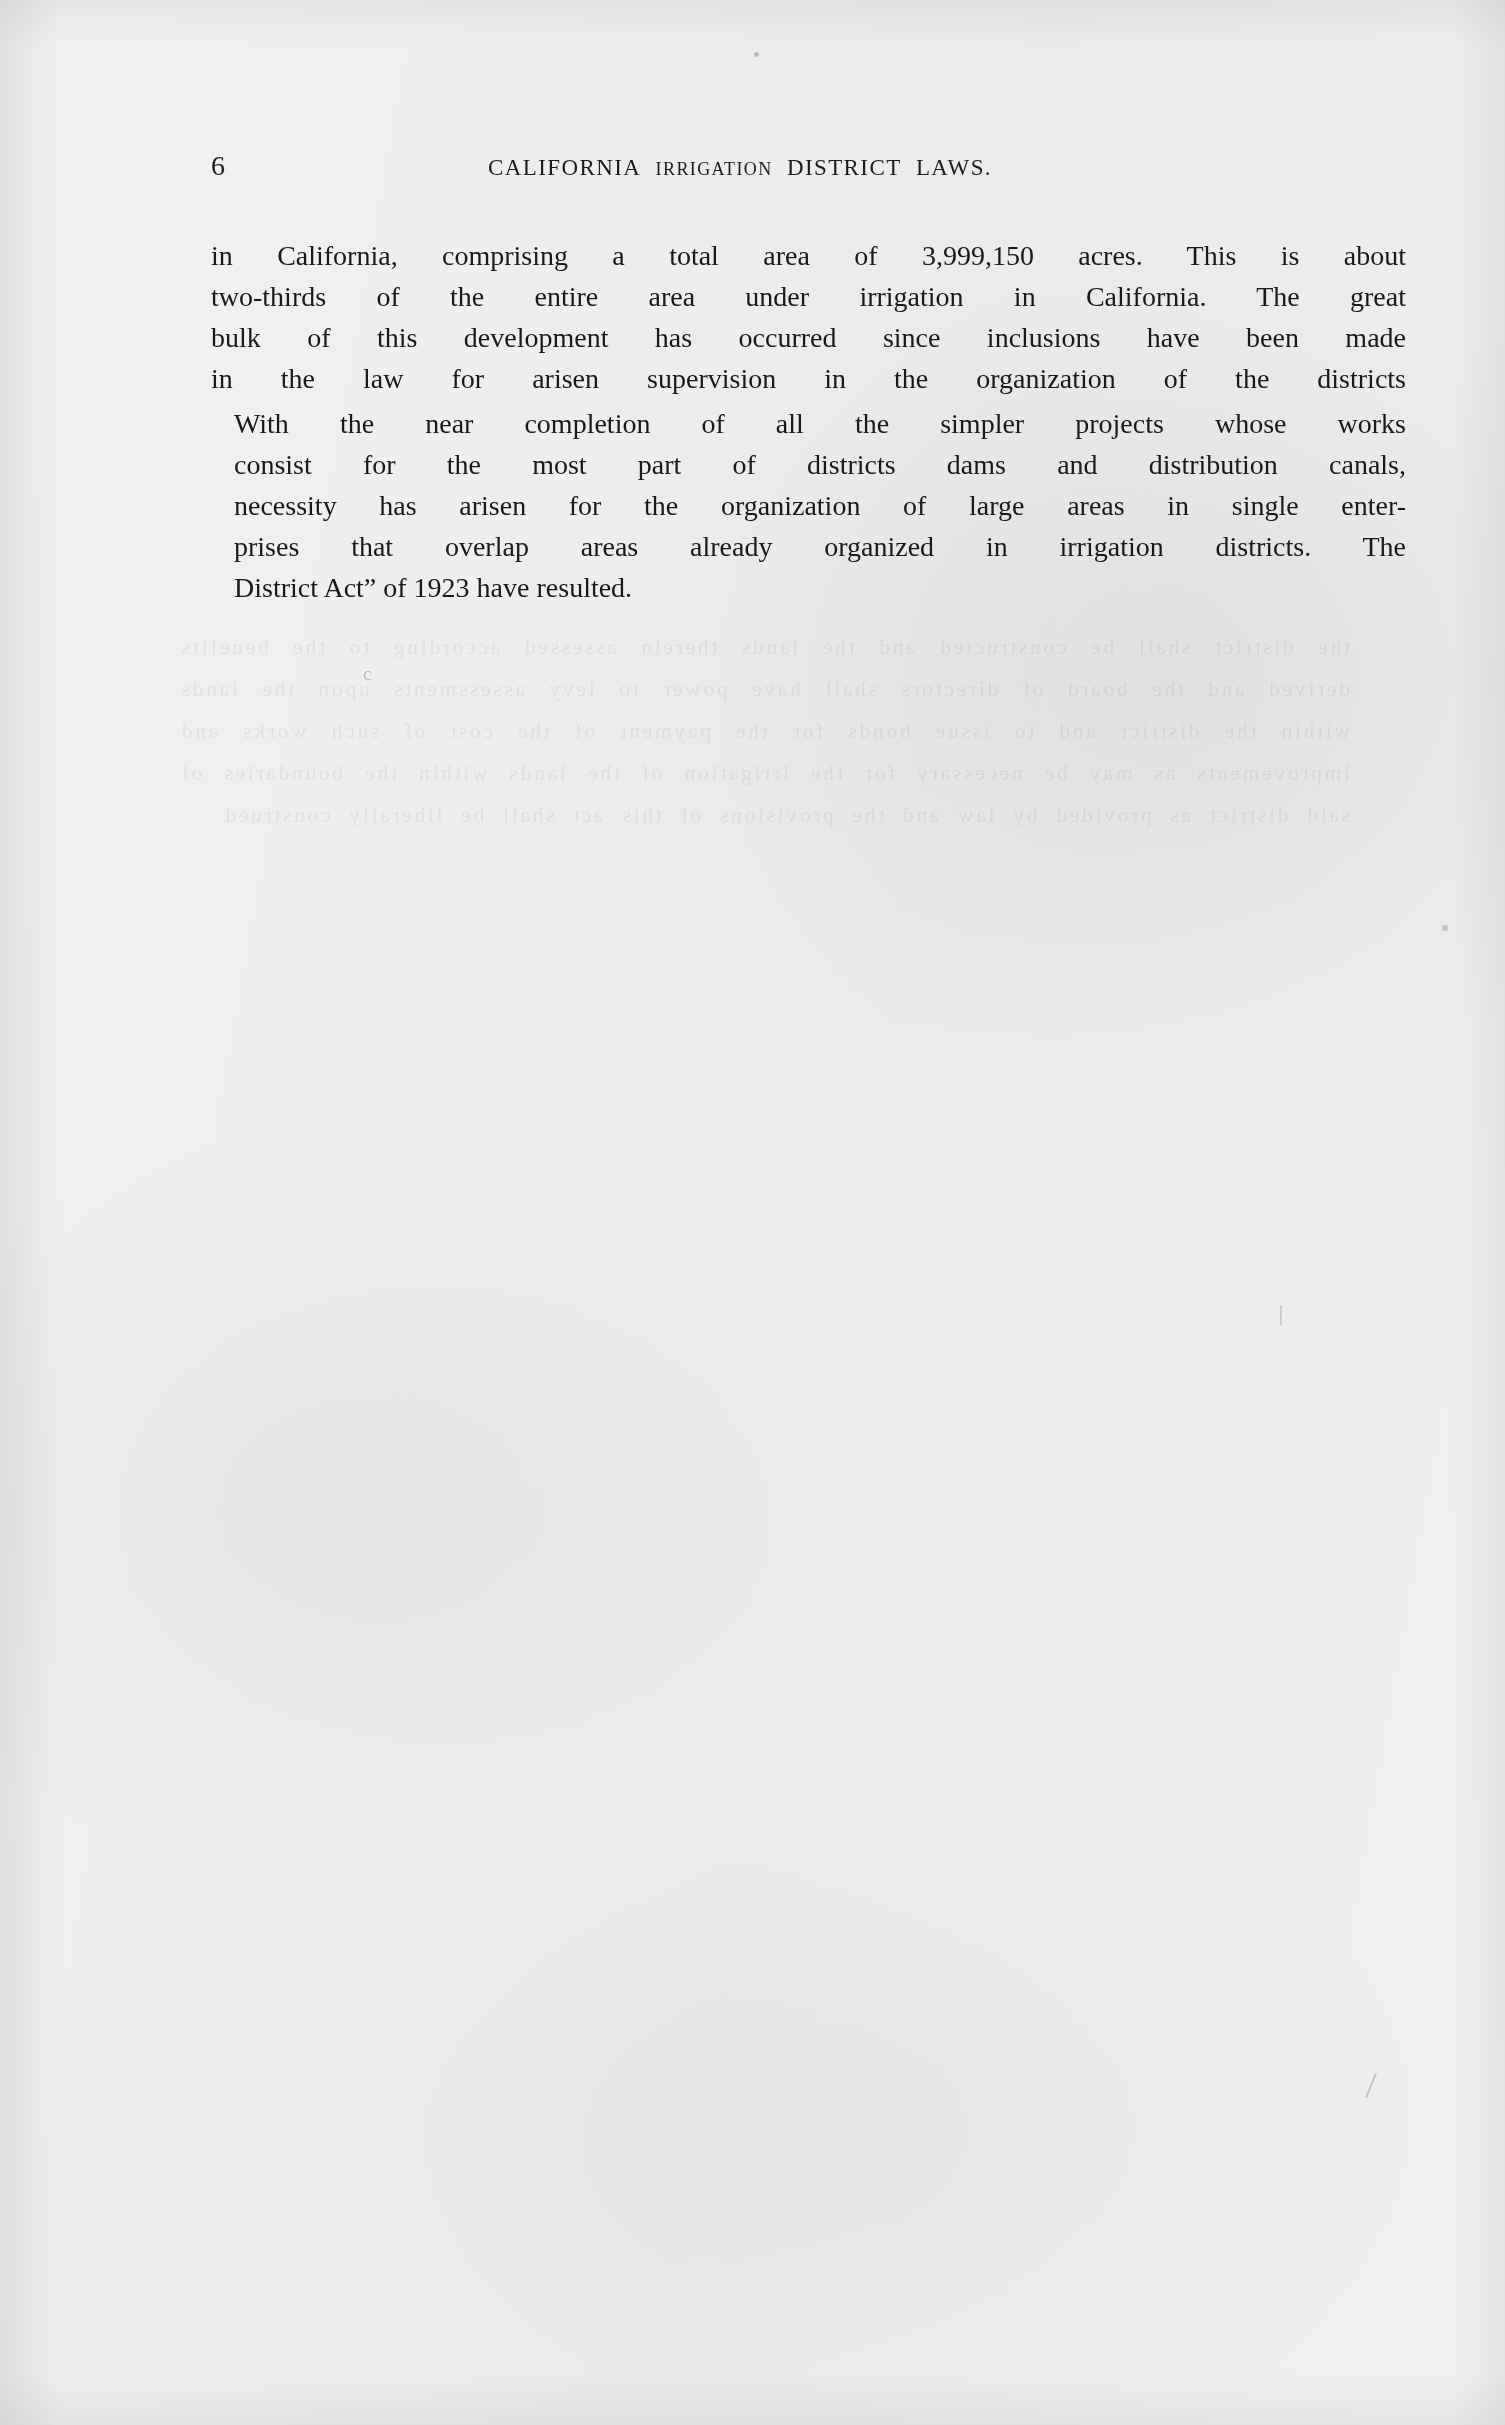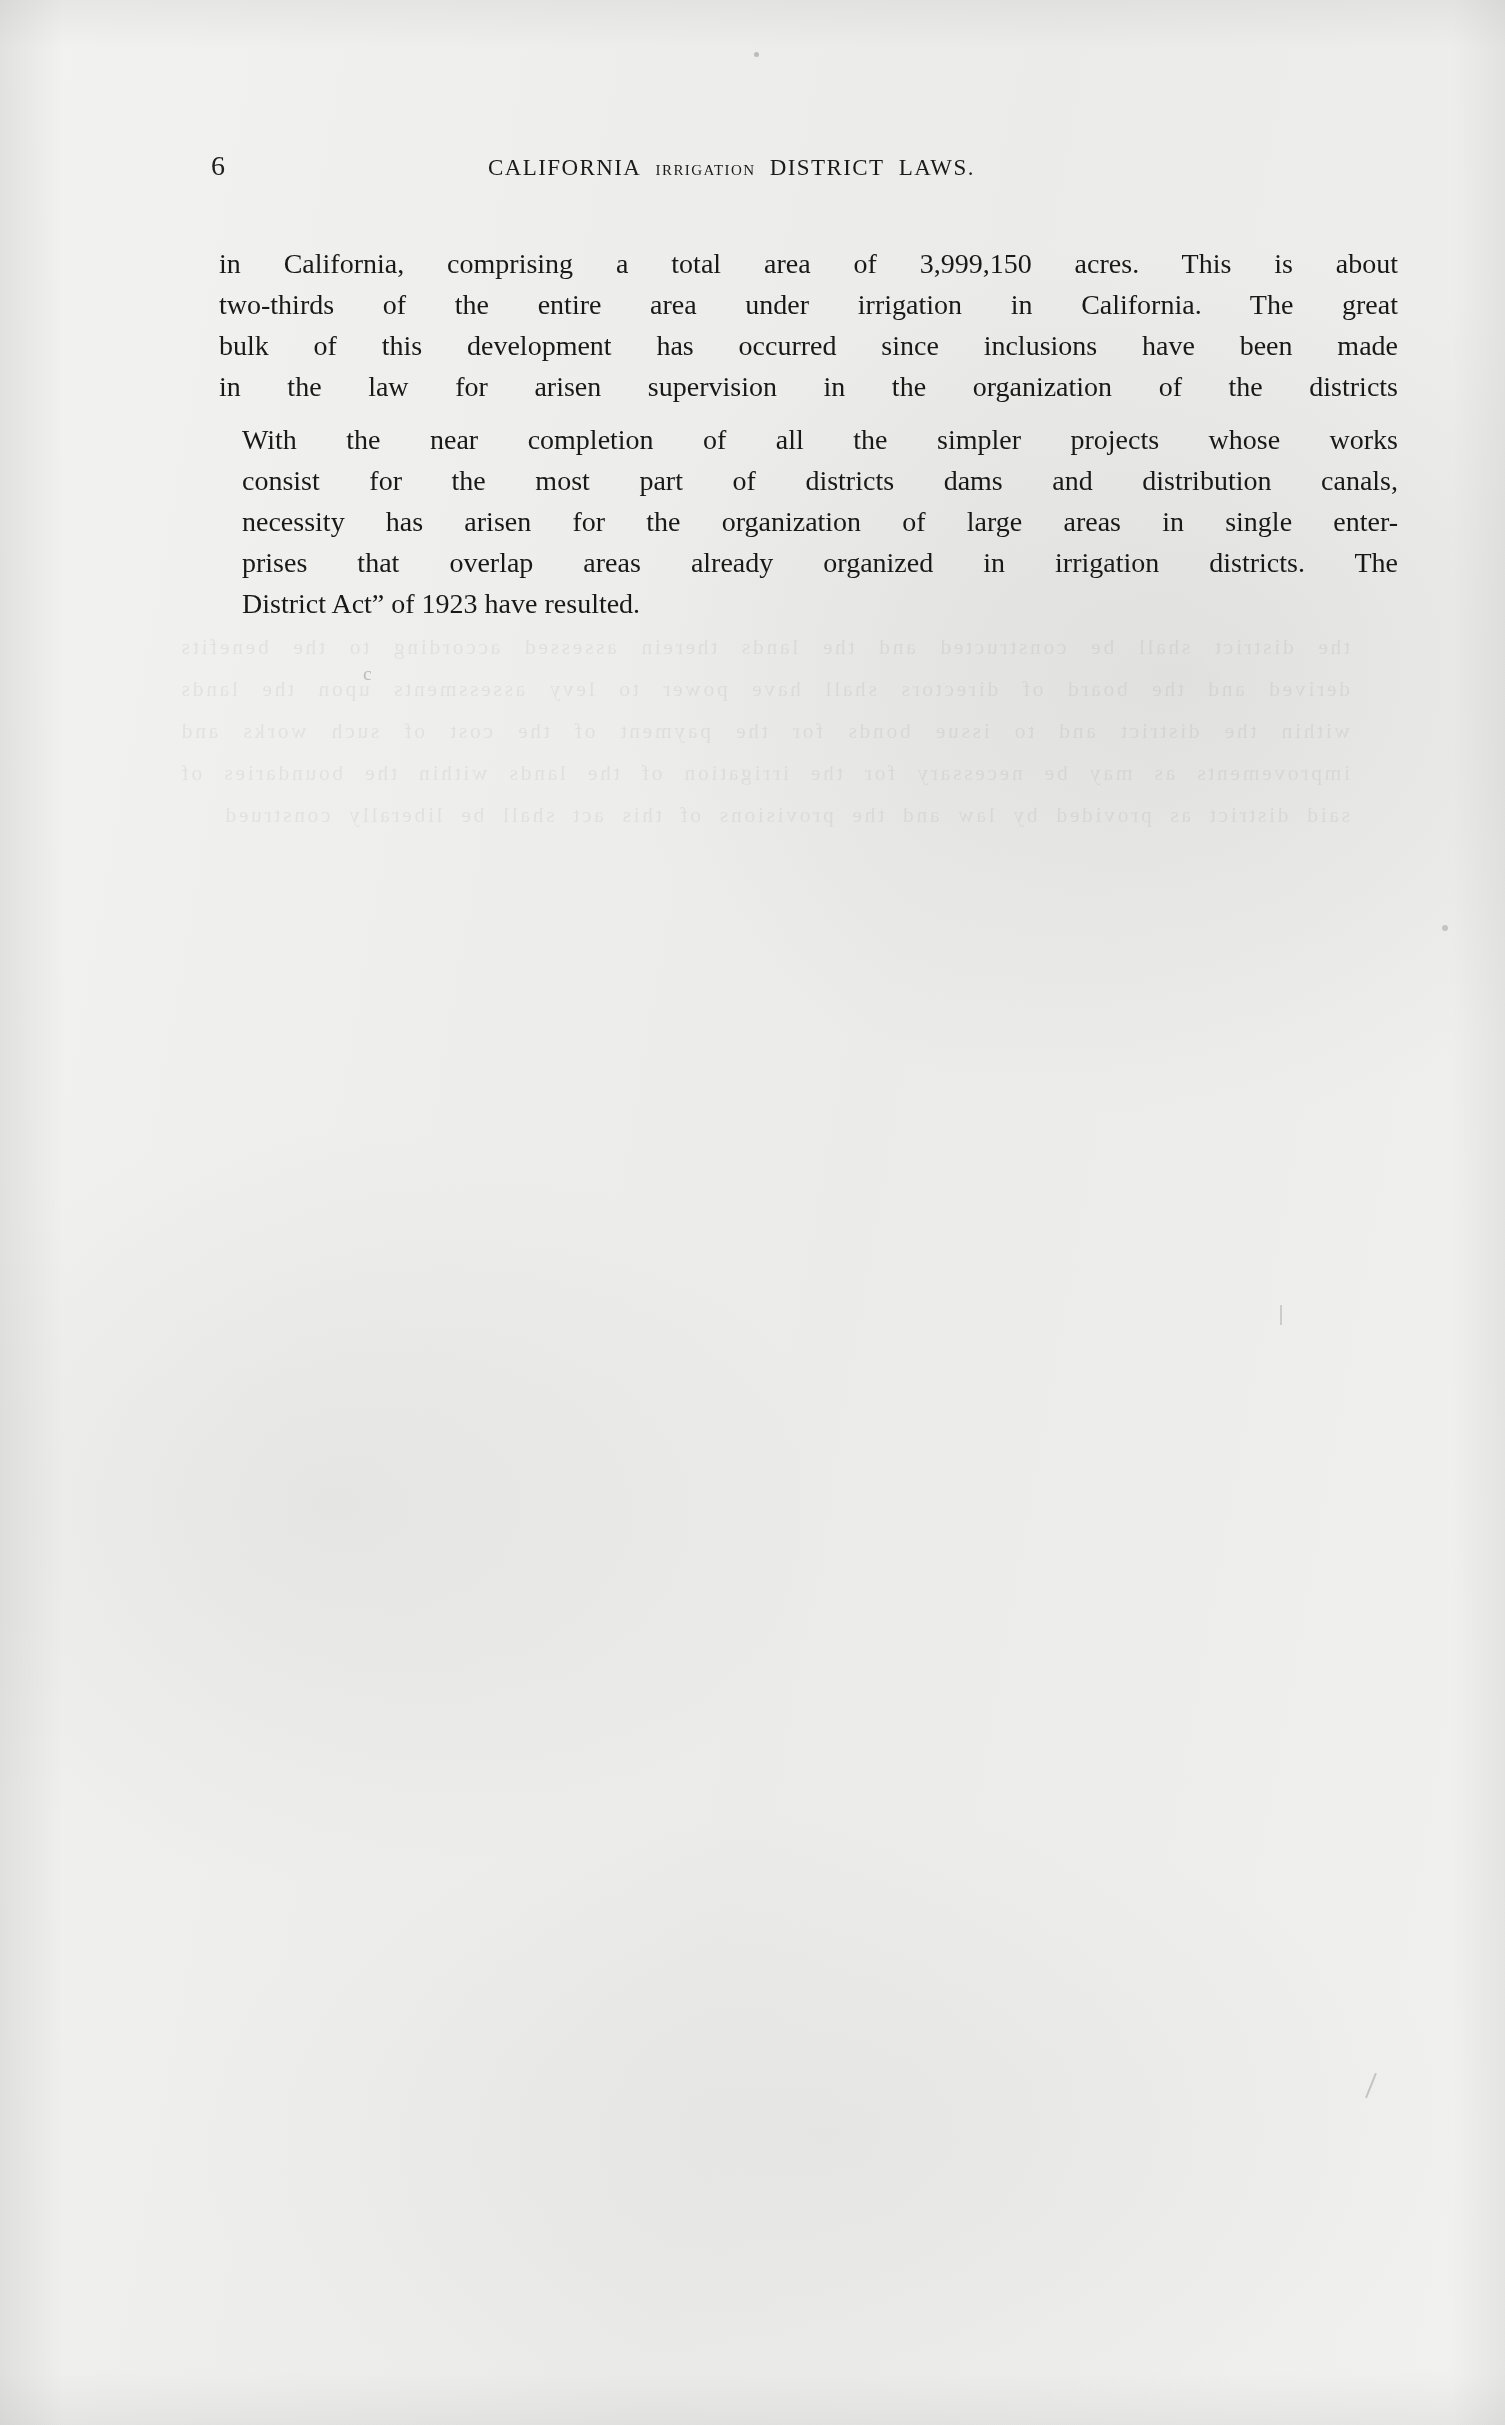--- a/index.html
+++ b/index.html
@@ -88,39 +88,39 @@
     position: absolute;
     left: 277px;
     top: 4.5px;
     font-size: 23px;
     letter-spacing: 1.4px;
     color: #1b1b19;
     font-family: "Liberation Serif", serif;
     white-space: nowrap;
   }
   .running-head .small {
-    font-size: 15px;
+    font-size: 18px;
     letter-spacing: 1.4px;
     font-family: Liberation Serif, serif;
   }
 
   .body-text {
     position: absolute;
     left: 207px;
     top: 231px;
     width: 1203px;
     color: #191917;
     font-size: 28px;
     line-height: 41px;
     text-align: justify;
     font-family: "Liberation Serif", serif;
     text-rendering: optimizeLegibility;
   }
   .para {
-    margin: 12px;
+    margin: 4px;
     text-indent: 0;
   }
   .para + .para {
     margin-top: 0px;
     text-indent: 23px;
   }
 
   
   .line {
     display: block;

